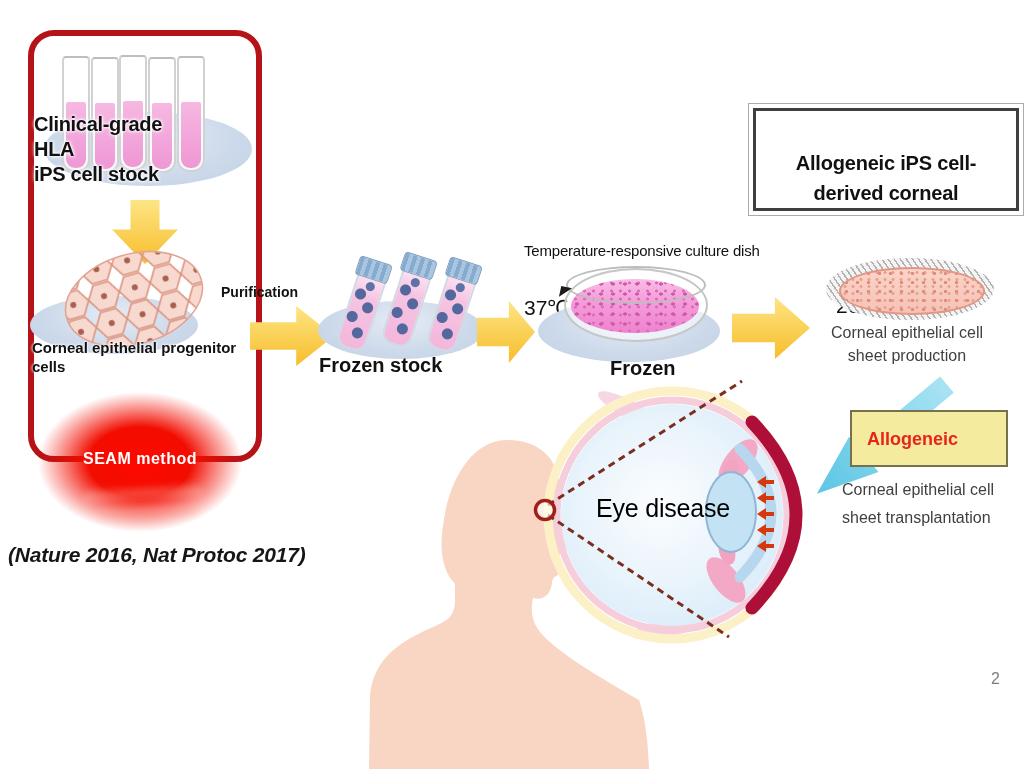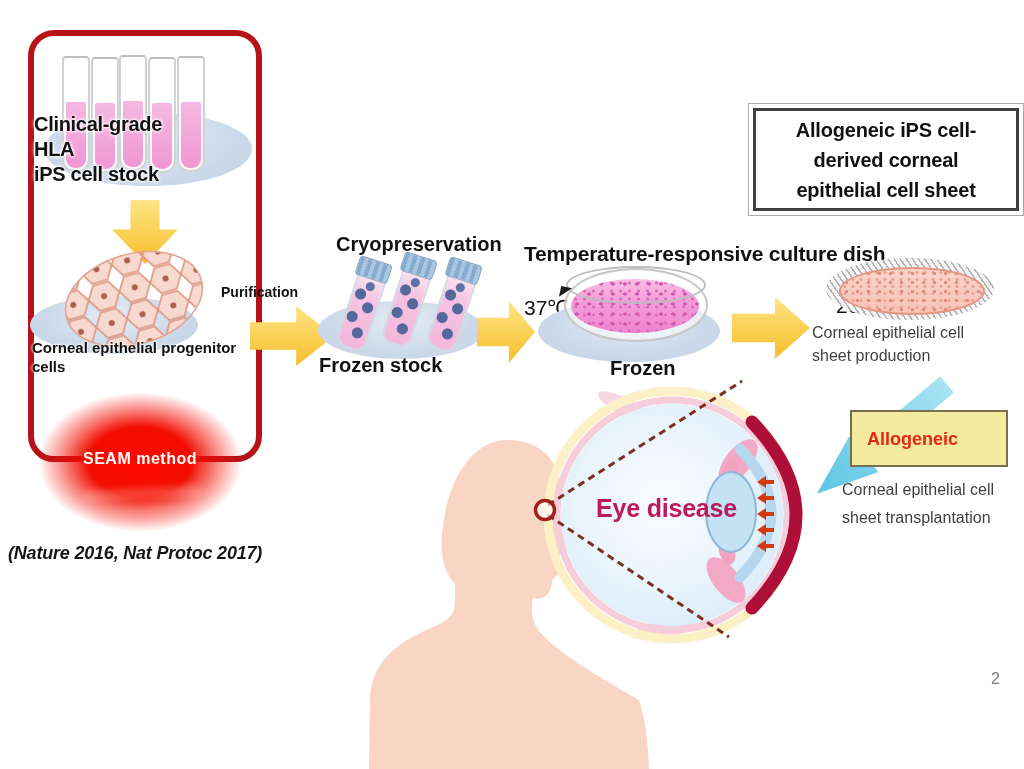--- a/index.html
+++ b/index.html
@@ -28,39 +28,39 @@
   .progenitor-label{left:32px;top:338px;width:215px;font-size:15px;font-weight:bold;line-height:19px;
     text-shadow:0 0 3px #fff,0 0 3px #fff;}
 
   .seam-blob{left:38px;top:392px;width:204px;height:140px;
     background:radial-gradient(ellipse closest-side,#ff0800 0%,#f20d00 50%,rgba(242,13,0,.55) 72%,rgba(242,13,0,0) 100%);}
   .seam-label{left:0;top:58px;width:100%;text-align:center;color:#fff;font-size:16px;font-weight:bold;letter-spacing:.5px;}
   .seam-ghost{left:45px;top:96px;width:120px;height:12px;background:rgba(255,190,180,.30);border-radius:6px;
     filter:blur(3px);transform:rotate(-3deg);}
   .seam-ghost2{left:60px;top:114px;width:100px;height:10px;background:rgba(255,170,160,.25);border-radius:5px;
     filter:blur(3px);transform:rotate(-2deg);}
-  .citation{left:8px;top:543px;width:300px;font-size:18px;font-style:italic;font-weight:600;letter-spacing:-0.2px;color:#161616;}
+  .citation{left:8px;top:543px;width:300px;font-size:21px;font-style:italic;font-weight:600;letter-spacing:-0.2px;color:#161616;}
 
   
   .purification-label{left:221px;top:284px;font-size:14px;font-weight:600;}
   .cryo-label{left:336px;top:233px;font-size:20px;font-weight:600;}
   .tray-vials{left:318px;top:301px;width:166px;height:58px;}
   .vial{width:26px;height:74px;border:2px solid #d4d8e4;border-radius:5px 5px 12px 12px;
     background:
       radial-gradient(circle at 7px 20px,#54689e 5px,transparent 6px),
       radial-gradient(circle at 18px 31px,#54689e 5px,transparent 6px),
       radial-gradient(circle at 6px 44px,#54689e 5px,transparent 6px),
       radial-gradient(circle at 16px 58px,#54689e 5px,transparent 6px),
       radial-gradient(circle at 14px 10px,#5d72a8 4px,transparent 5px),
       linear-gradient(180deg,#fbe4f1 0%,#f6c4e2 30%,#f3b7dc 100%);}
   .vial .cap{position:absolute;left:-5px;top:-17px;width:32px;height:18px;border:1px solid #7c9cbe;border-radius:4px;
     background:repeating-linear-gradient(90deg,#87abce 0 4px,#a9c6e0 4px 8px);}
   .frozen-label{left:319px;top:354px;font-size:20px;font-weight:bold;}
 
-  .dish-title{left:524px;top:242px;font-size:21px;font-weight:bold;letter-spacing:-0.2px;}
+  .dish-title{left:524px;top:242px;font-size:15px;font-weight:normal;letter-spacing:-0.2px;}
   .temp-37{left:524px;top:293px;font-size:21px;}
   .temp-20{left:836px;top:291px;font-size:21px;}
   .tray-dish{left:538px;top:300px;width:182px;height:62px;}
   .dish-glass{left:564px;top:268px;width:140px;height:70px;border:2px solid #c6c6c6;border-radius:50%;background:rgba(255,255,255,.55);}
   .dish-medium{left:571px;top:279px;width:128px;height:54px;border-radius:50%;
     background:
       radial-gradient(#cf57ae 1.6px,transparent 2.3px),
       radial-gradient(#d96fbc 1.4px,transparent 2px),
       linear-gradient(180deg,#f9bce4 0%,#f49ad8 45%,#ef83ce 100%);
     background-size:12px 10px,9px 8px,100% 100%;}
@@ -70,40 +70,40 @@
 
   .sheet-dish-outer{left:826px;top:258px;width:168px;height:62px;border-radius:50%;
     background:repeating-linear-gradient(55deg,#b2b2b2 0 1.5px,#f4f4f4 1.5px 5px);}
   .sheet-dish-inner{left:839px;top:267px;width:142px;height:44px;border-radius:50%;border:2px solid #e49685;
     background:
       radial-gradient(#df8d7a 1.5px,transparent 2.1px),
       radial-gradient(#e8a391 1.3px,transparent 1.9px),
       linear-gradient(180deg,#fad4ca,#f6c2b6);
     background-size:11px 9px,8px 7px,100% 100%;}
   .sheet-production{left:812px;top:321px;width:190px;font-size:16px;color:#3f3f3f;line-height:23px;
-    text-shadow:0 0 2px #fff;}
+    text-shadow:0 0 2px #fff;text-align:center;}
 
   
   .header-box{left:753px;top:108px;width:260px;height:97px;background:#fff;border:3px solid #3f3f3f;
     box-shadow:0 0 0 4px #ffffff,0 0 0 5px #ababab;
-    display:flex;flex-direction:column;justify-content:center;text-align:center;
+    display:flex;flex-direction:column;justify-content:flex-end;text-align:center;
     font-size:20px;font-weight:bold;line-height:30px;letter-spacing:-0.2px;}
 
   
   .cyan-arrow{left:797px;top:416px;width:170px;height:46px;z-index:3;
     background:linear-gradient(90deg,#5cc6e4,#a9e3f3);
     clip-path:polygon(0 50%,36% 0,36% 27%,100% 27%,100% 73%,36% 73%,36% 100%);
     transform:rotate(-40deg);}
   .transplant-box{left:850px;top:410px;width:158px;height:57px;z-index:4;background:#f5eb9e;border:2px solid #77704f;
     display:flex;flex-direction:column;justify-content:center;padding-left:15px;box-sizing:border-box;
     font-size:18px;font-weight:bold;color:#e6261a;line-height:24px;}
   .sheet-transplant{left:842px;top:476px;width:185px;font-size:16px;color:#3f3f3f;line-height:28px;z-index:4;
     text-shadow:0 0 2px #fff;}
 
-  .eye-disease{left:596px;top:494px;font-size:25px;font-weight:bold;color:#be185d;z-index:3;letter-spacing:-0.2px;}
+  .eye-disease{left:596px;top:494px;font-size:25px;font-weight:normal;color:#000000;z-index:3;letter-spacing:-0.2px;}
   .eye-svg{left:530px;top:365px;z-index:2;}
   .silhouette-svg{left:355px;top:424px;z-index:1;}
 
   .page-number{left:991px;top:670px;font-size:16px;color:#7d7d7d;}
 </style>
 </head>
 <body>
 
 <div class="slide">
 
@@ -195,21 +195,20 @@
     <div class="abs seam-label">SEAM method</div>
     <div class="abs seam-ghost"></div>
     <div class="abs seam-ghost2"></div>
   </div>
 
   <div class="abs citation">(Nature 2016, Nat Protoc 2017)</div>
 
   <div class="abs purification-label">Purification</div>
   <div class="abs arrow-right" style="left:250px;top:306px;width:84px;height:60px;"></div>
 
-  <div class="abs cryo-label">Cryopreservation</div>
   <div class="abs tray tray-vials"></div>
   <div class="abs vial" style="left:346px;top:273px;transform:rotate(18deg);">
       <span class="cap"></span>
     </div>
   <div class="abs vial" style="left:391px;top:269px;transform:rotate(18deg);">
       <span class="cap"></span>
     </div>
   <div class="abs vial" style="left:436px;top:274px;transform:rotate(18deg);">
       <span class="cap"></span>
     </div>
@@ -229,21 +228,20 @@
   <div class="abs arrow-right" style="left:732px;top:297px;width:78px;height:62px;"></div>
   <div class="abs temp-20">20℃</div>
 
   <div class="abs sheet-dish-outer"></div>
   <div class="abs sheet-dish-inner"></div>
   <div class="abs sheet-production">Corneal epithelial cell sheet production</div>
 
   <div class="abs header-box">
     <div>Allogeneic iPS cell-</div>
     <div>derived corneal</div>
-    <div>epithelial cell sheet</div>
   </div>
 
   <div class="abs cyan-arrow"></div>
   <div class="abs transplant-box">
     <div>Allogeneic</div>
   </div>
   <div class="abs sheet-transplant">Corneal epithelial cell sheet transplantation</div>
 
   <div class="abs page-number">2</div>
 </div>

